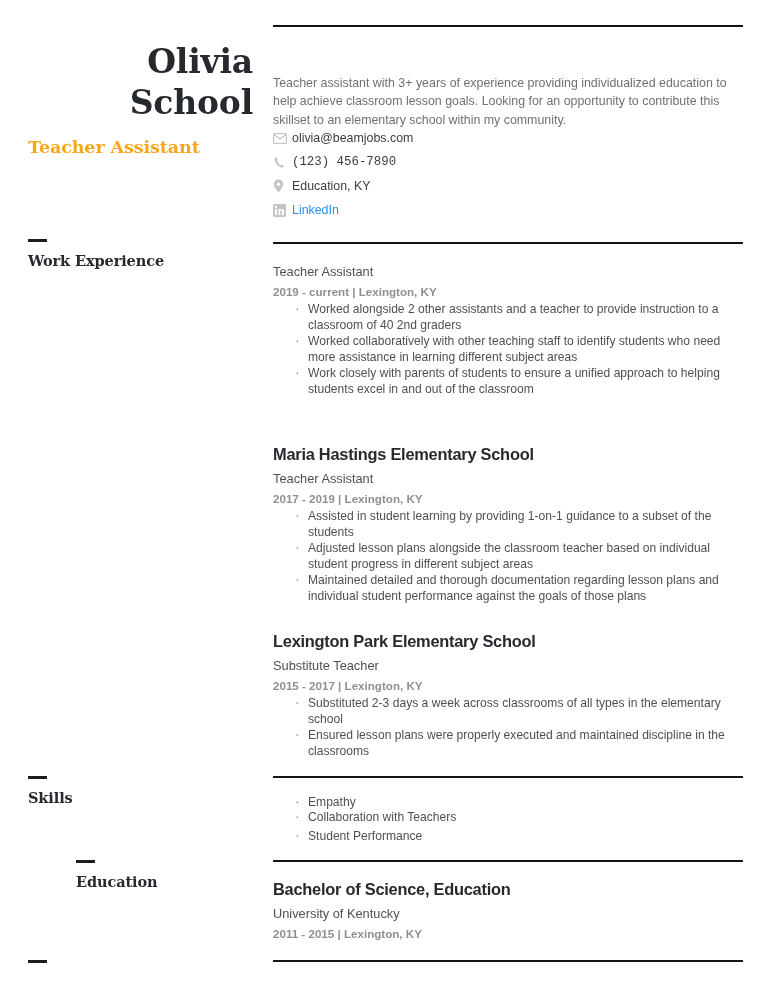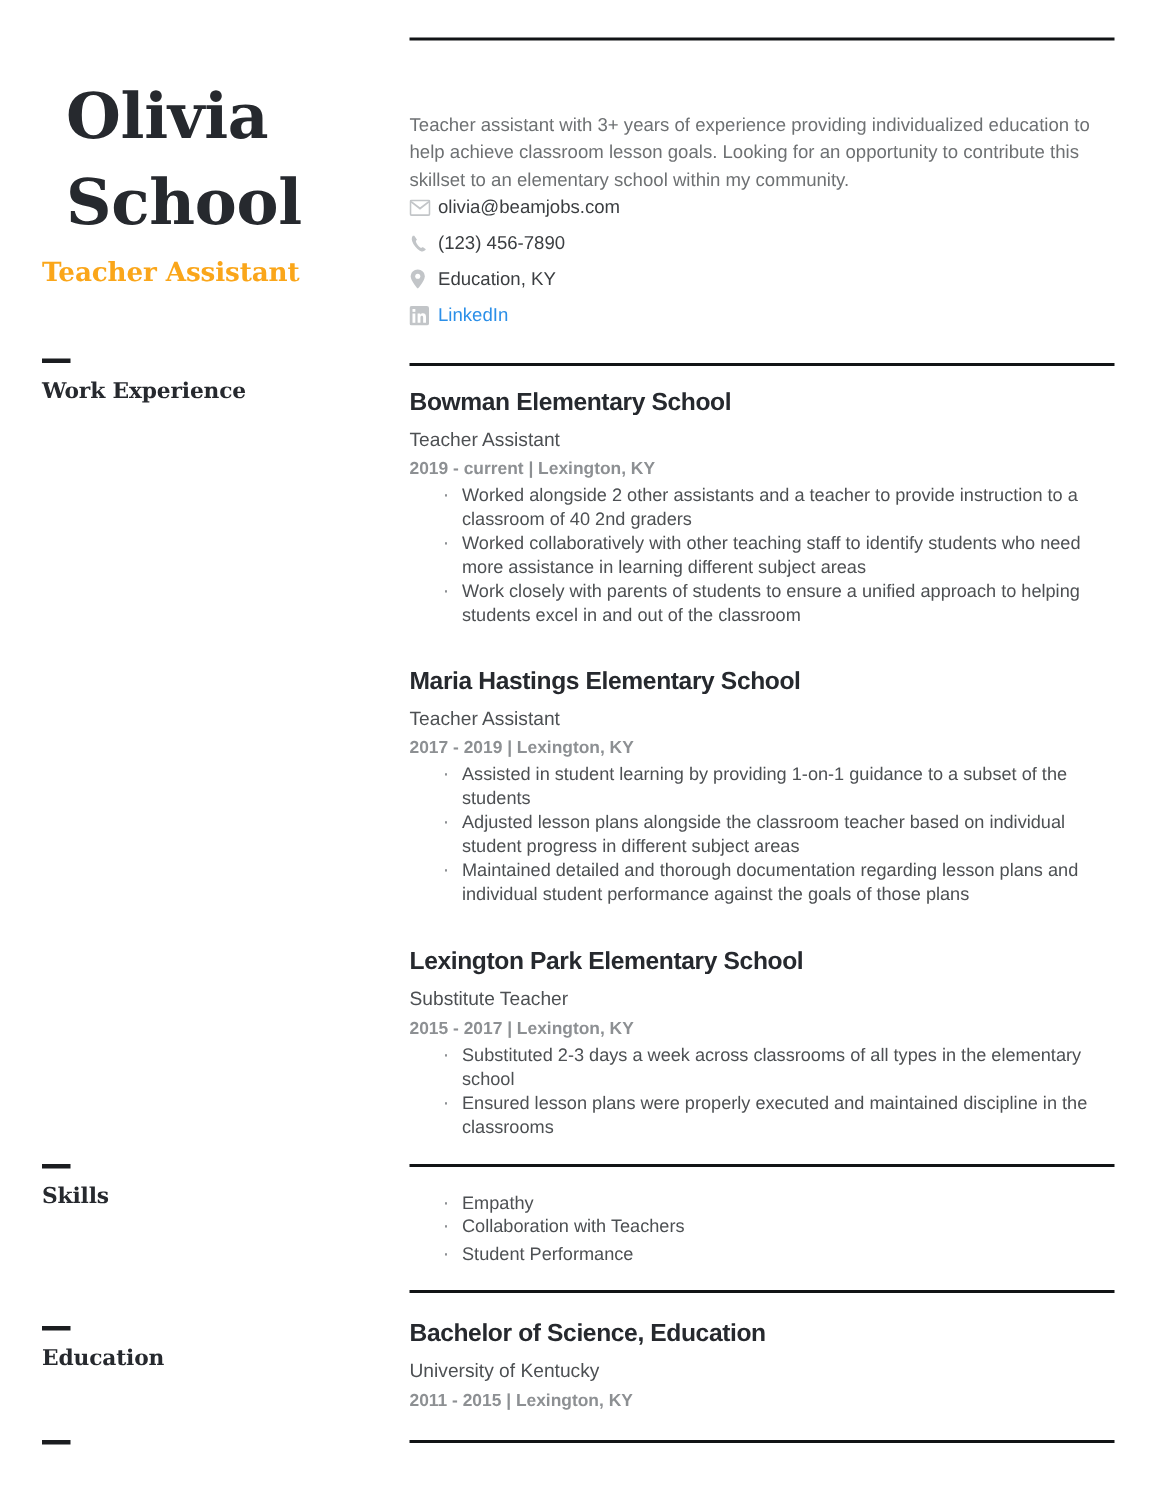--- a/index.html
+++ b/index.html
@@ -34,25 +34,26 @@
 
   .identity {
     position: absolute;
     left: 28px;
     top: 41px;
     width: 225px;
   }
   .name {
     font-family: "DejaVu Serif", "Liberation Serif", serif;
     font-weight: 700;
-    font-size: 42px;
+    font-size: 33px;
     line-height: 41px;
     color: #26292e;
     letter-spacing: -0.2px;
-    margin: 16px;
+    margin: 0;
+    text-align: right;
   }
   .job-title {
     font-family: "DejaVu Serif", "Liberation Serif", serif;
     font-weight: 700;
     font-size: 17.5px;
     line-height: 22px;
     color: #faa61a;
     margin: 13px 0 0 0;
     letter-spacing: -0.1px;
   }
@@ -122,21 +123,21 @@
     align-items: center;
     justify-content: flex-start;
     color: #c2c5c8;
   }
   .c-icon svg { display: block; }
   .c-text {
     font-size: 12.4px;
     line-height: 16px;
     color: #3b3e41;
   }
-  .c-text.phone { color: #3b3e41; }
+  .c-text.phone { color: #3b3e41; font-family: Liberation Mono, monospace; }
   .c-text.link { color: #2b8fe8; }
 
   
   .entry { position: absolute; left: 0; width: 470px; }
   .entry-title {
     font-size: 16.4px;
     font-weight: 700;
     line-height: 21px;
     color: #26292e;
     letter-spacing: -0.25px;
@@ -222,21 +223,21 @@
     <div class="side-section" style="top:239px;">
       <div class="side-dash"></div>
       <div class="side-label">Work Experience</div>
     </div>
 
     <div class="side-section" style="top:776px;">
       <div class="side-dash"></div>
       <div class="side-label">Skills</div>
     </div>
 
-    <div class="side-section" style="top:884px;">
+    <div class="side-section" style="top:860px;margin-left:48px;">
       <div class="side-dash"></div>
       <div class="side-label">Education</div>
     </div>
 
     <div class="side-section" style="top:960px;">
       <div class="side-dash"></div>
       <div class="side-label"></div>
     </div>
 
   </div>
@@ -288,21 +289,20 @@
           </svg>
         </span>
         <span class="c-text link">LinkedIn</span>
       </div>
 
     </div>
 
     <div class="rule" style="top:242px;"></div>
 
     <div class="entry" style="top:258px;">
-      <div class="entry-title">Bowman Elementary School</div>
       <div class="entry-role">Teacher Assistant</div>
       <div class="entry-meta">2019 - current | Lexington, KY</div>
       <ul class="bullets">
         <li>Worked alongside 2 other assistants and a teacher to provide instruction to a classroom of 40 2nd graders</li>
         <li>Worked collaboratively with other teaching staff to identify students who need more assistance in learning different subject areas</li>
         <li>Work closely with parents of students to ensure a unified approach to helping students excel in and out of the classroom</li>
       </ul>
     </div>
 
     <div class="entry" style="top:444px;">

